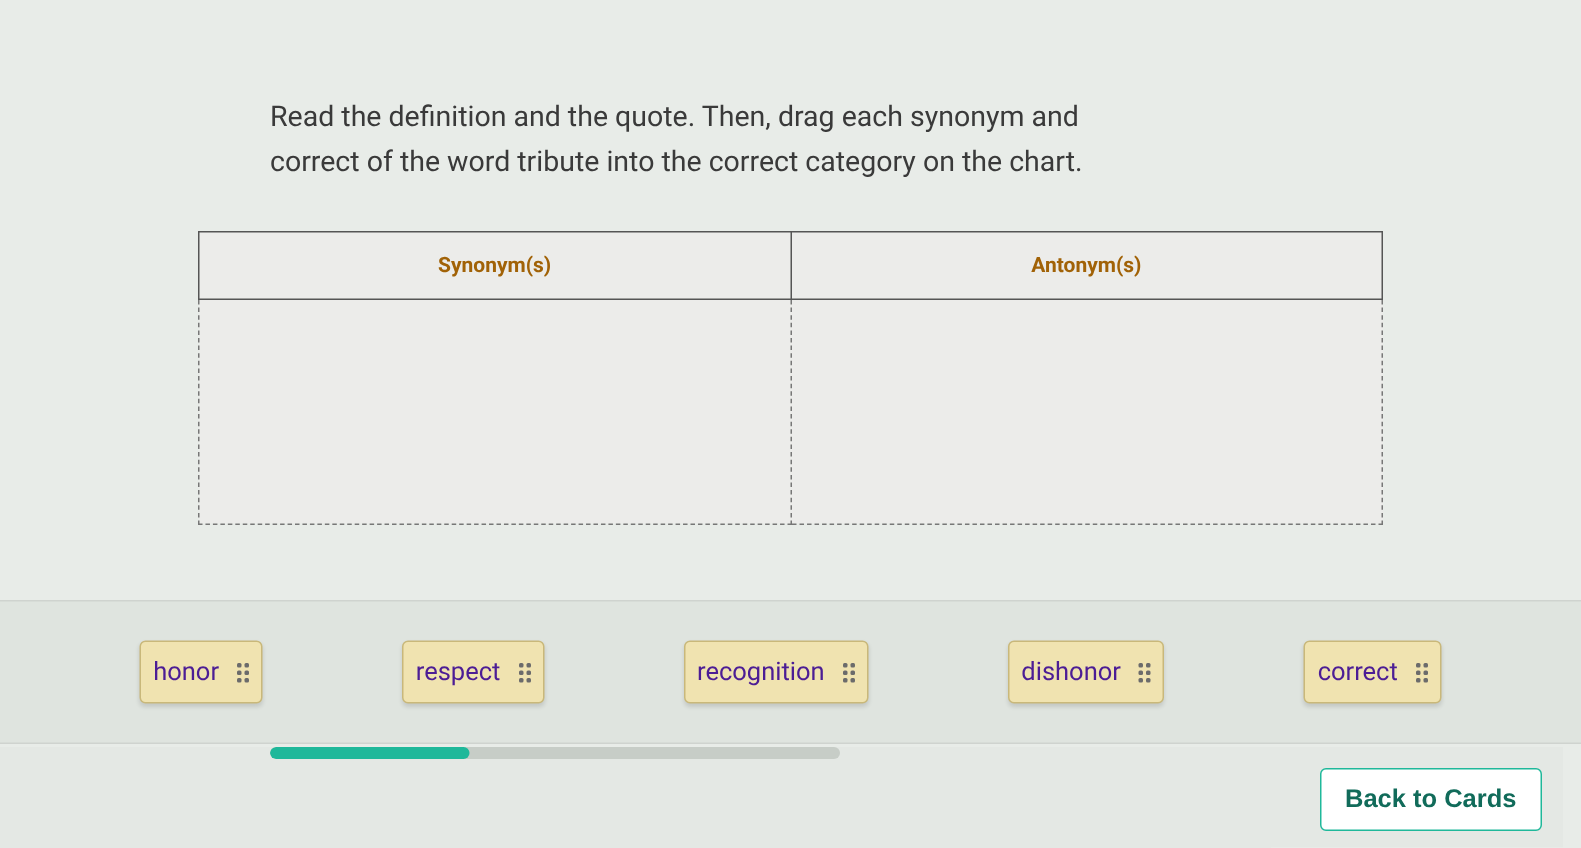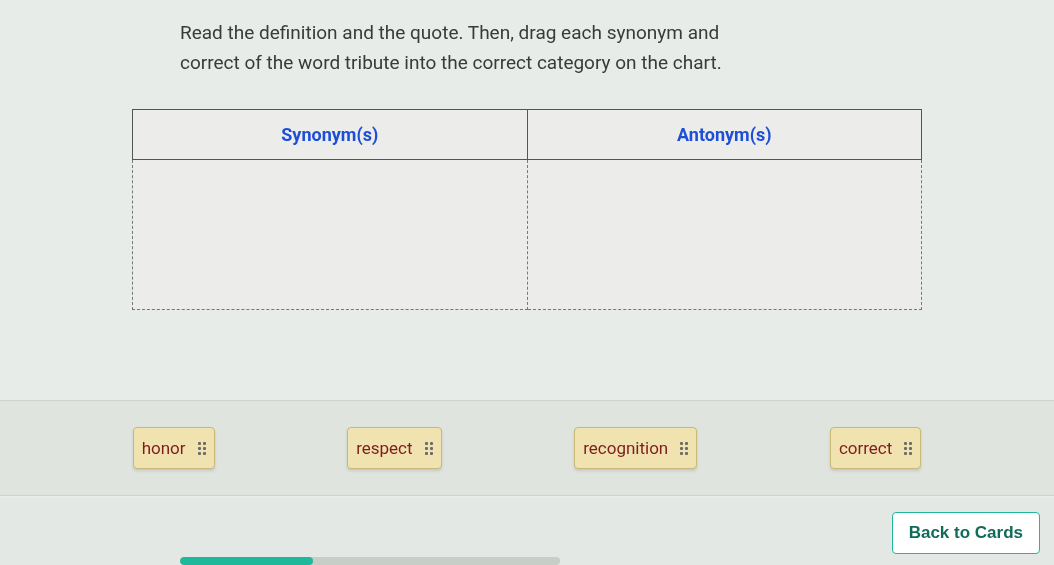--- a/index.html
+++ b/index.html
@@ -11,37 +11,38 @@
     color: #333;
     position: relative;
     overflow: hidden;
   }
   .instructions {
     padding: 18px 0 0 180px;
     font-size: 19px;
     line-height: 1.6;
     color: #3a3a3a;
     max-width: 780px;
+    margin-top: 45px;
   }
   .instructions b { font-weight: 400; }
   .chart-wrap {
     margin: 30px auto 0 auto;
     width: 790px;
   }
   .chart {
     width: 100%;
     border-collapse: collapse;
     table-layout: fixed;
   }
   .chart th {
     border: 1.5px solid #555;
     padding: 14px 0;
-    font-size: 18px;
+    font-size: 14px;
     font-weight: 700;
-    color: #1d4ed8;
+    color: #a16207;
     background: #ececea;
   }
   .chart td {
     height: 150px;
     border-left: 1.5px dashed #777;
     border-right: 1.5px dashed #777;
     border-bottom: 1.5px dashed #777;
     background: #ececea;
   }
   .chart td + td { border-left: 1.5px dashed #777; }
@@ -57,47 +58,47 @@
     align-items: center;
     border-top: 1px solid #cfd3cf;
     border-bottom: 1px solid #cfd3cf;
   }
   .tile {
     background: #f0e3b0;
     border: 1.5px solid #c9b87a;
     border-radius: 4px;
     padding: 10px 8px;
     font-size: 17px;
-    color: #7f1d1d;
+    color: #4c1d95;
     display: flex;
     align-items: center;
     gap: 12px;
     cursor: grab;
     box-shadow: 0 2px 3px rgba(0,0,0,0.12);
     user-select: none;
   }
   .grip {
     display: inline-grid;
     grid-template-columns: repeat(2, 3px);
     grid-template-rows: repeat(3, 3px);
     gap: 2px;
   }
   .grip span {
     width: 3px; height: 3px;
     background: #6b6b6b;
     border-radius: 1px;
   }
   .bottom-bar {
     position: absolute;
-    left: 0; right: 0;
+    left: 0; right: 12px;
     top: 498px;
     height: 67px;
     background: #e4e8e4;
     display: flex;
-    align-items: flex-end;
+    align-items: flex-start;
   }
   .progress {
     margin-left: 180px;
     width: 380px;
     height: 8px;
     background: #c7cdc7;
     border-radius: 4px;
     overflow: hidden;
   }
   .progress-fill {
@@ -173,20 +174,31 @@
     <span class="grip">
         <span></span>
         <span></span>
         <span></span>
         <span></span>
         <span></span>
         <span></span>
       </span>
   </div>
   <div class="tile">
+    <span>dishonor</span>
+    <span class="grip">
+        <span></span>
+        <span></span>
+        <span></span>
+        <span></span>
+        <span></span>
+        <span></span>
+      </span>
+  </div>
+  <div class="tile">
     <span>correct</span>
     <span class="grip">
         <span></span>
         <span></span>
         <span></span>
         <span></span>
         <span></span>
         <span></span>
       </span>
   </div>

